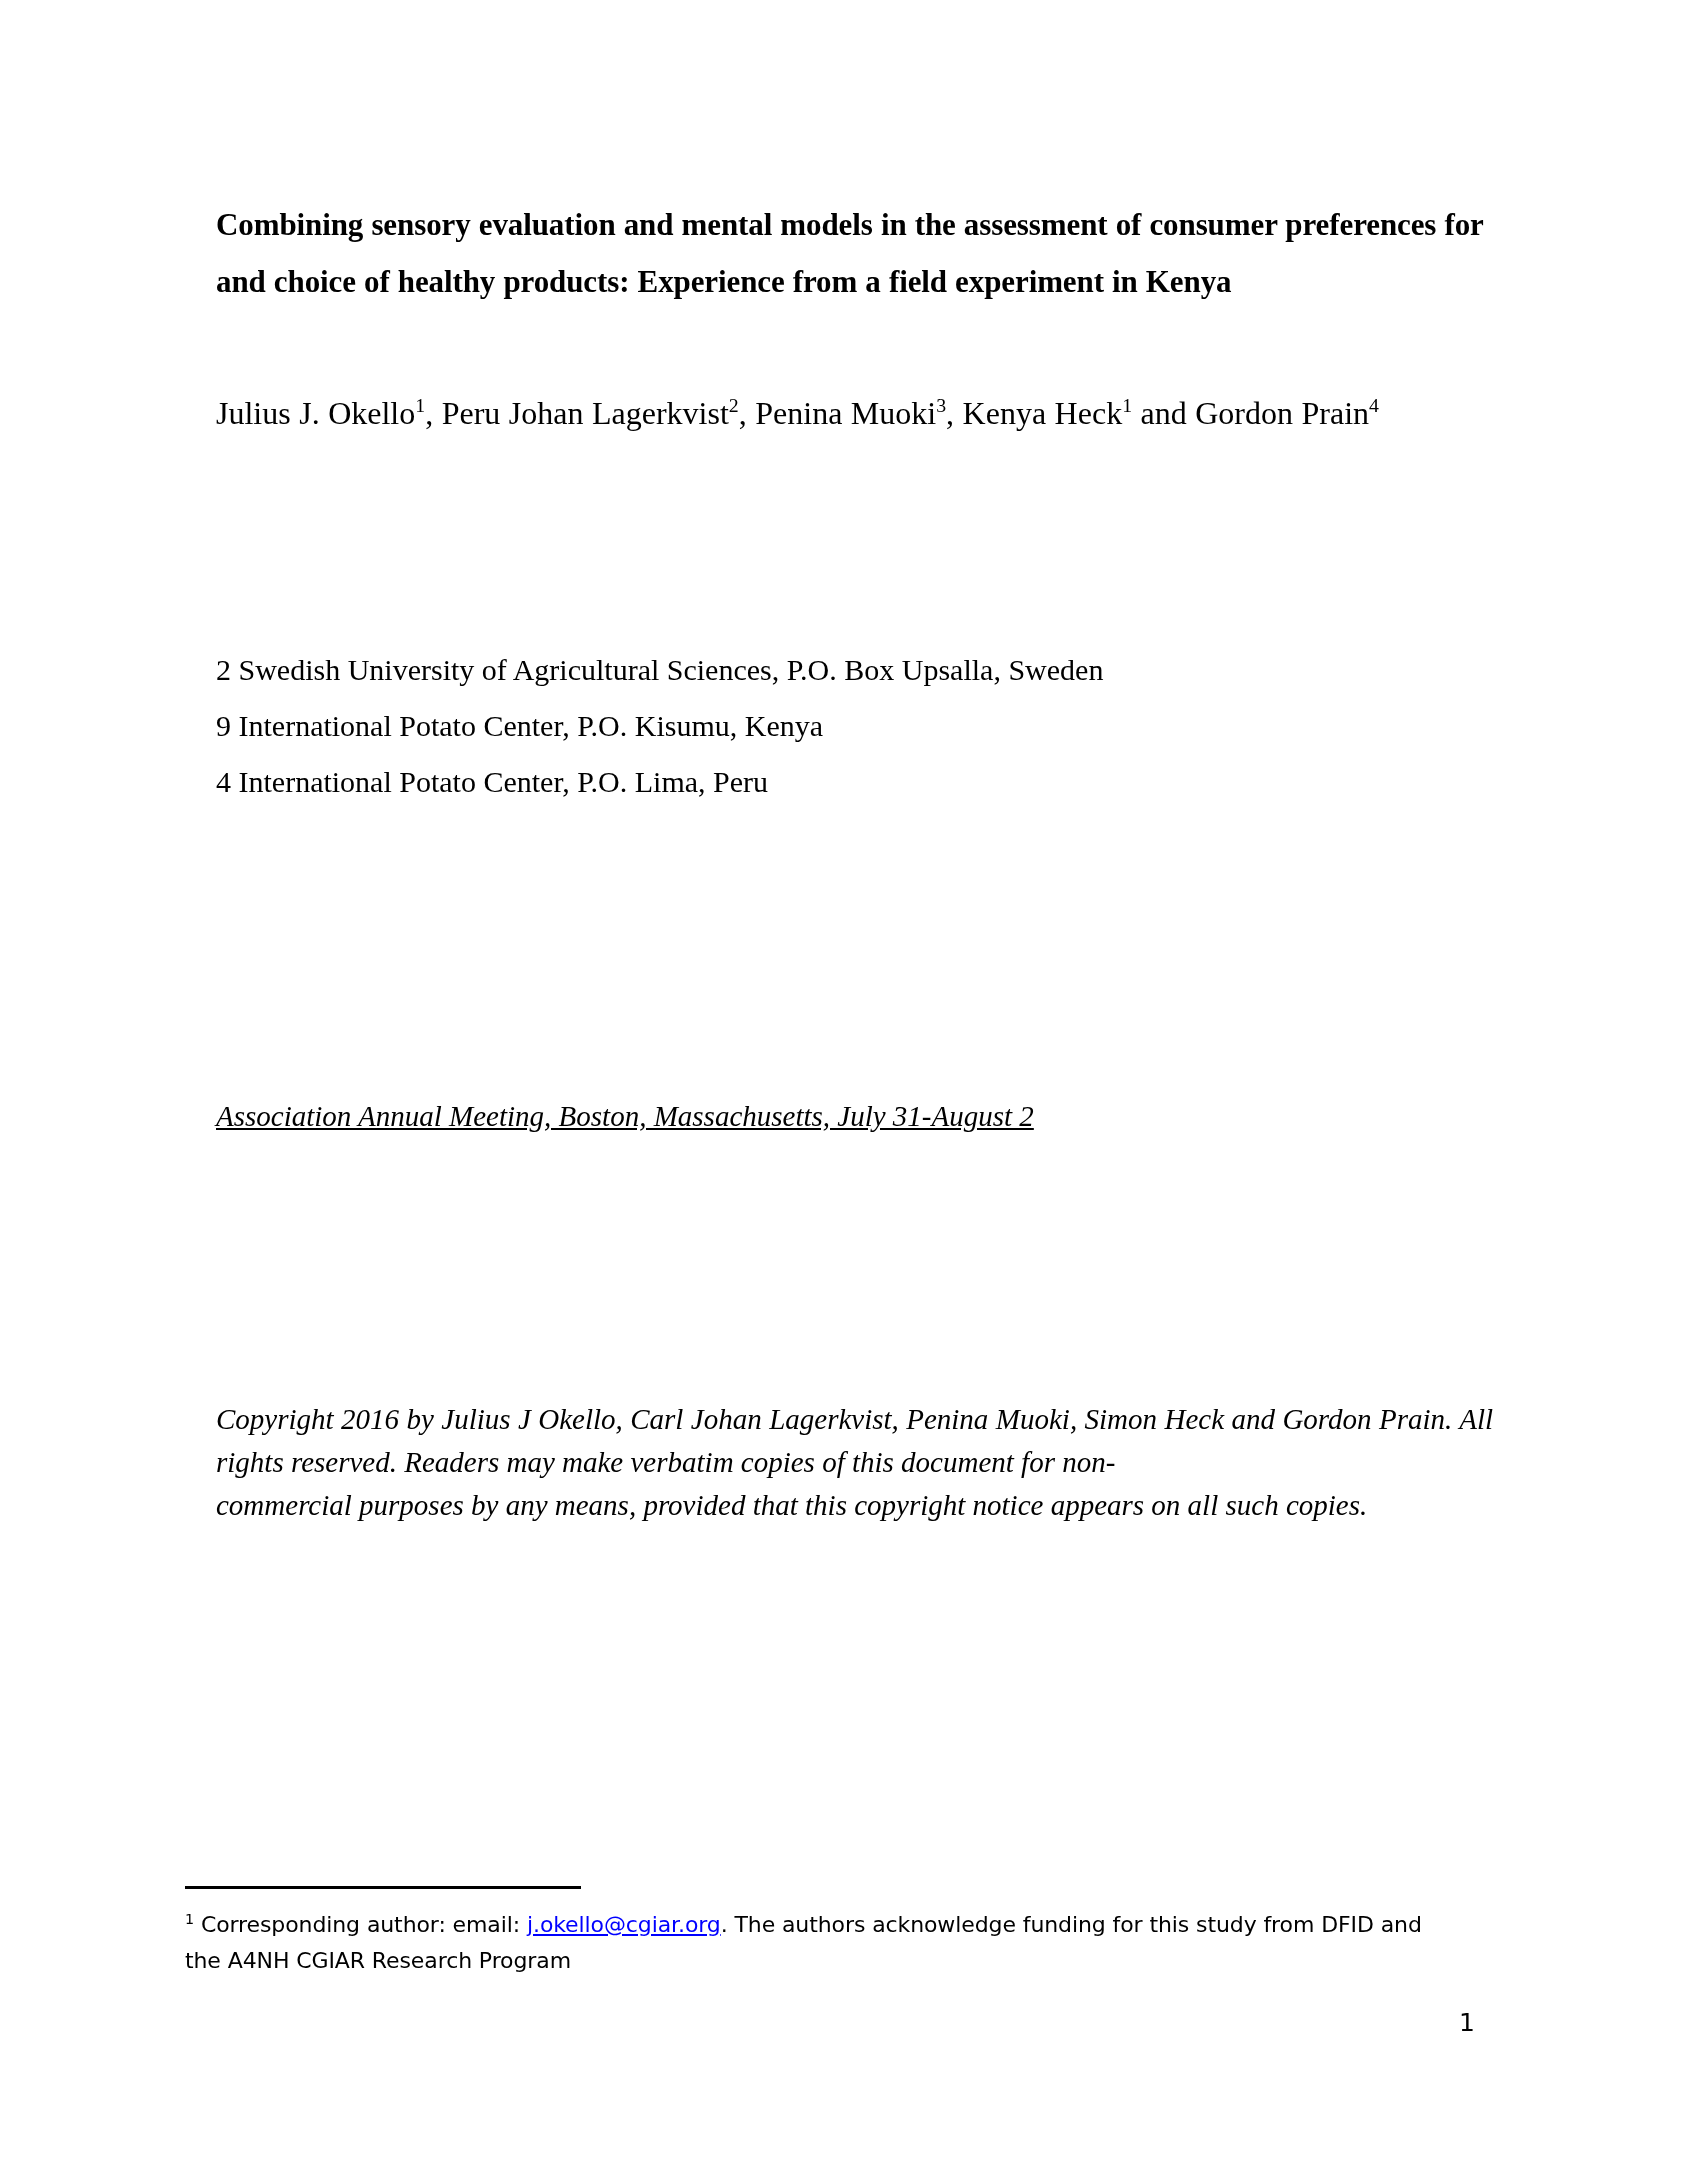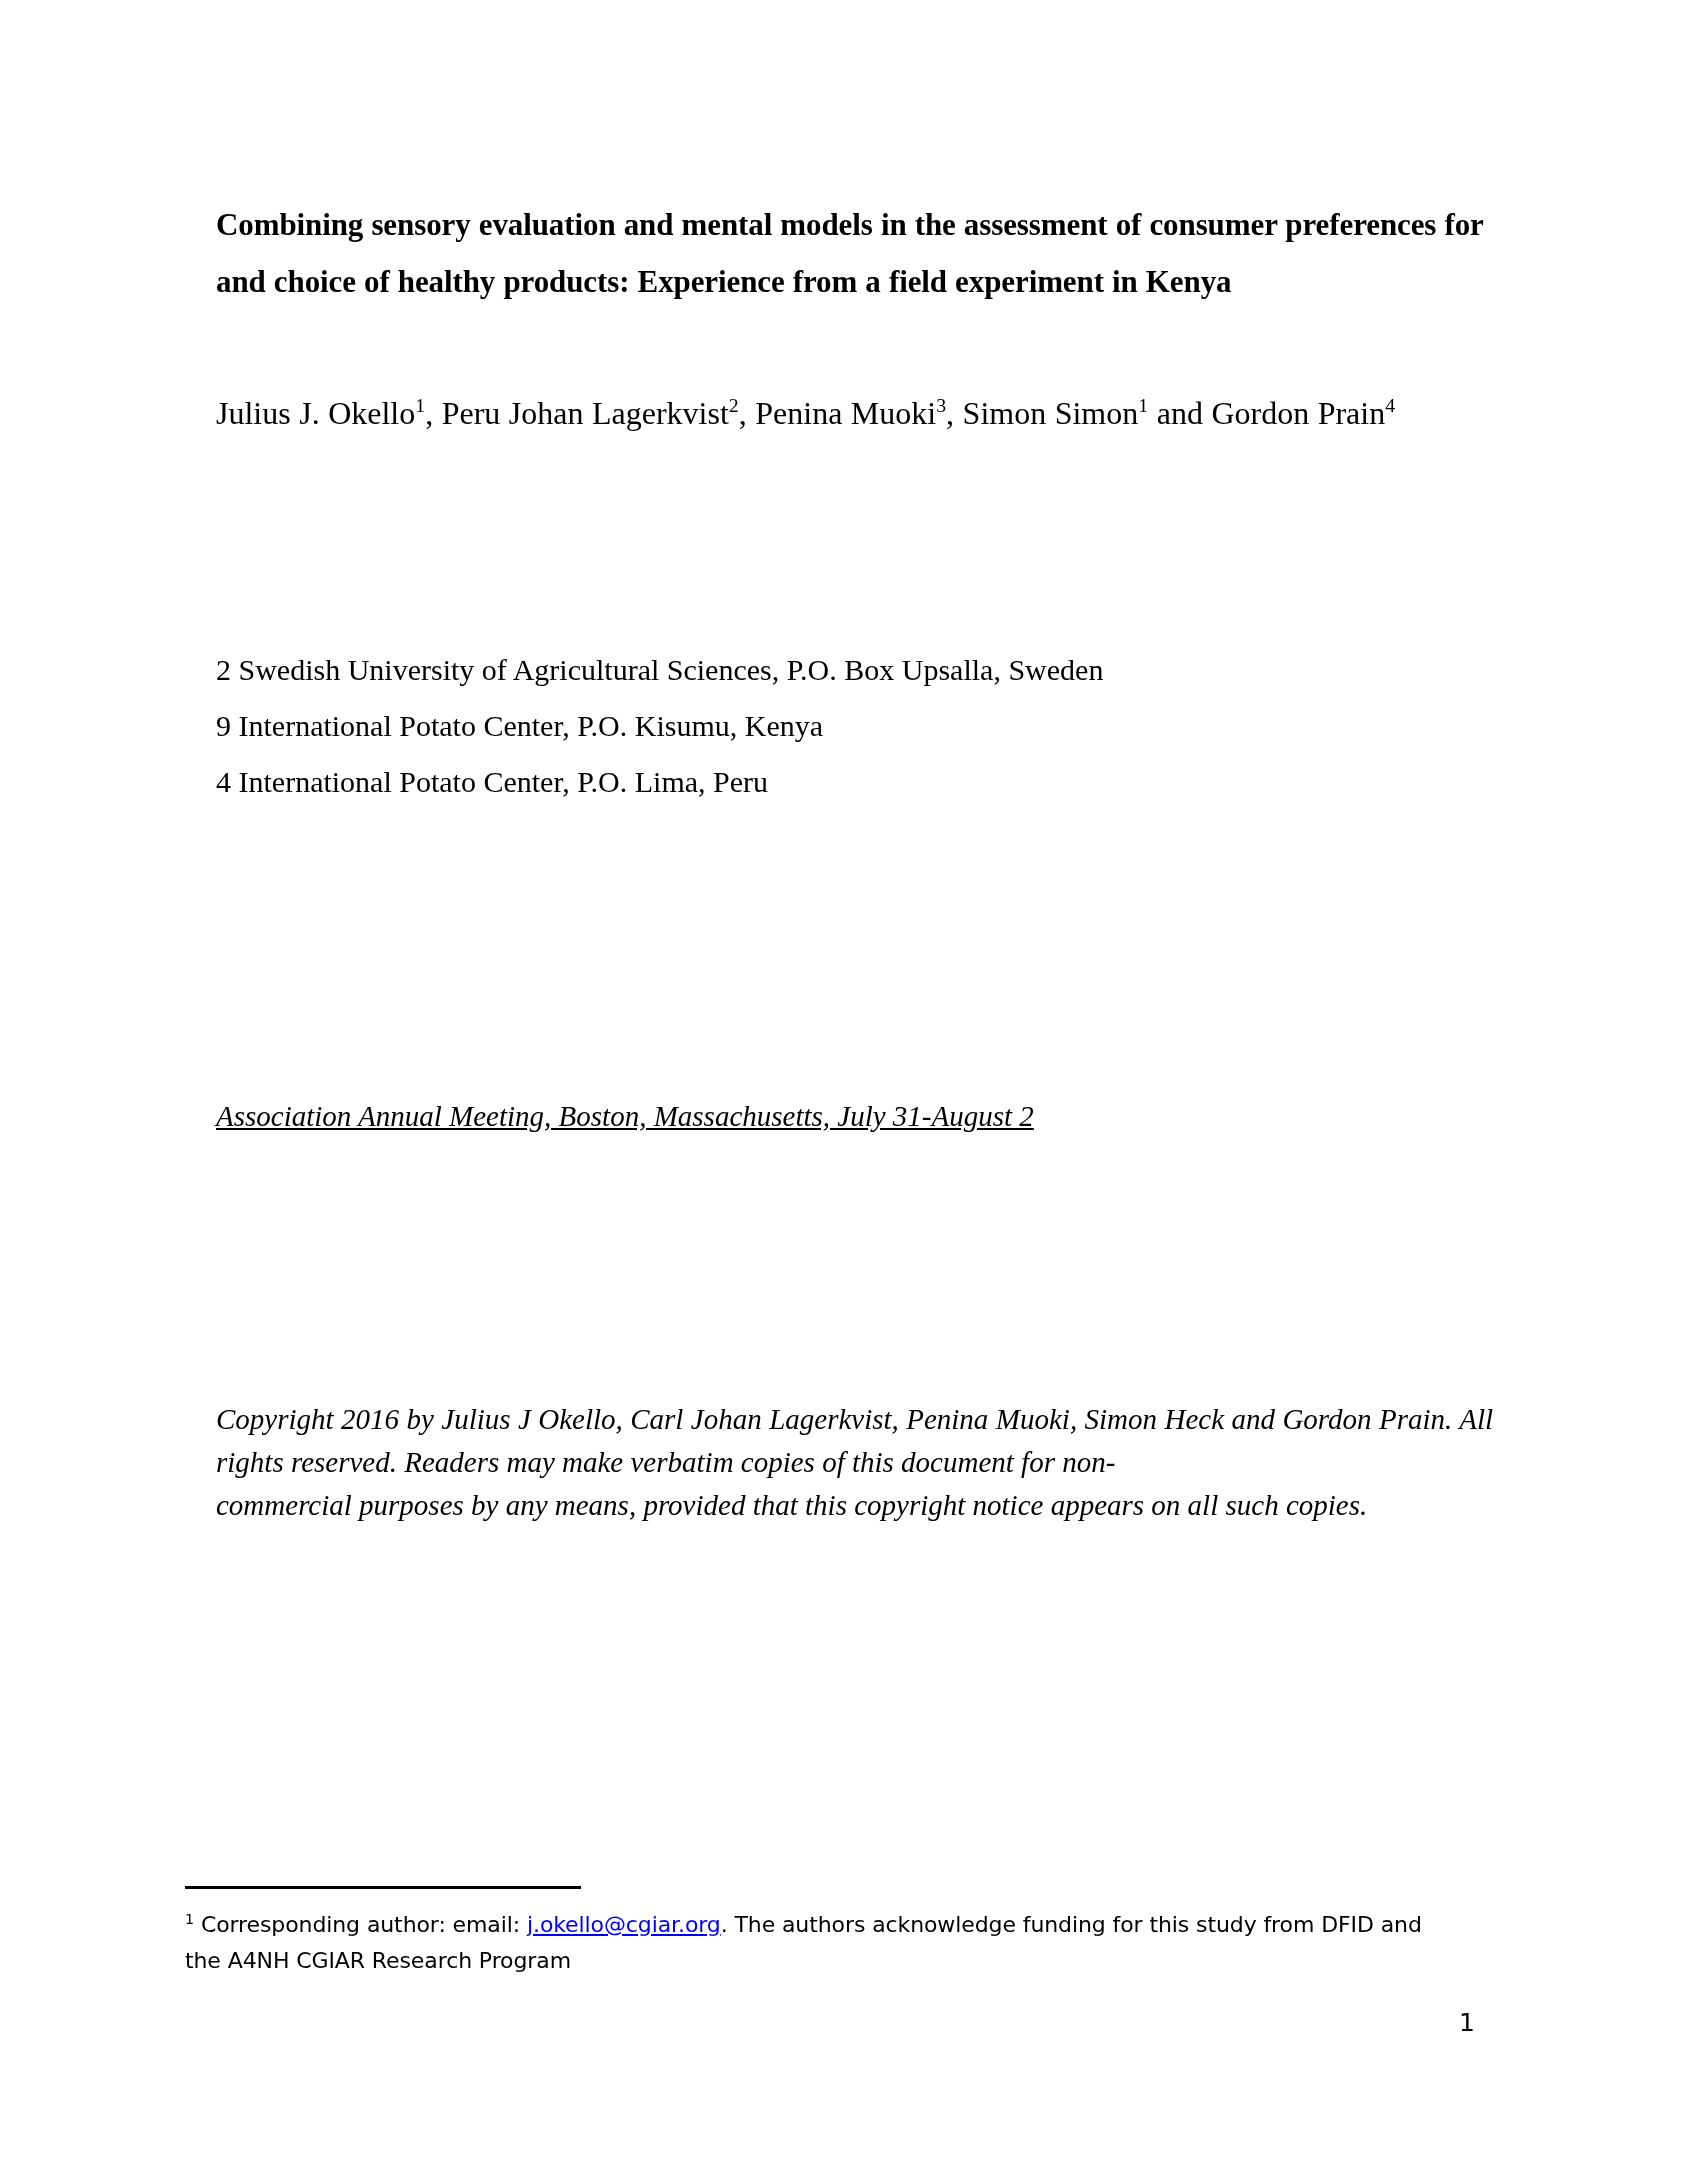--- a/index.html
+++ b/index.html
@@ -143,21 +143,21 @@
 </head>
 <body>
 
 <div class="page">
 
   <div class="content">
 
     <h1 class="doc-title">Combining sensory evaluation and mental models in the assessment of consumer preferences for and choice of healthy products: Experience from a field experiment in Kenya</h1>
 
     <p class="authors">
-      <span>Julius J. Okello</span><sup>1</sup><span>, Peru Johan Lagerkvist</span><sup>2</sup><span>, Penina Muoki</span><sup>3</sup><span>, Simon Simon</span><sup>1</sup><span> and Gordon Prain</span><sup>4</sup>
+      <span>Julius J. Okello</span><sup>1</sup><span>, Peru Johan Lagerkvist</span><sup>2</sup><span>, Penina Muoki</span><sup>3</sup><span>, Kenya Heck</span><sup>1</sup><span> and Gordon Prain</span><sup>4</sup>
     </p>
 
     <div class="affiliations">
       <p class="affil-line">2 Swedish University of Agricultural Sciences, P.O. Box Upsalla, Sweden</p>
       <p class="affil-line">9 International Potato Center, P.O. Kisumu, Kenya</p>
       <p class="affil-line">4 International Potato Center, P.O. Lima, Peru</p>
     </div>
 
     <p class="selected-note"> <span class="lastline">Association Annual Meeting, Boston, Massachusetts, July 31-August 2</span></p>
 

